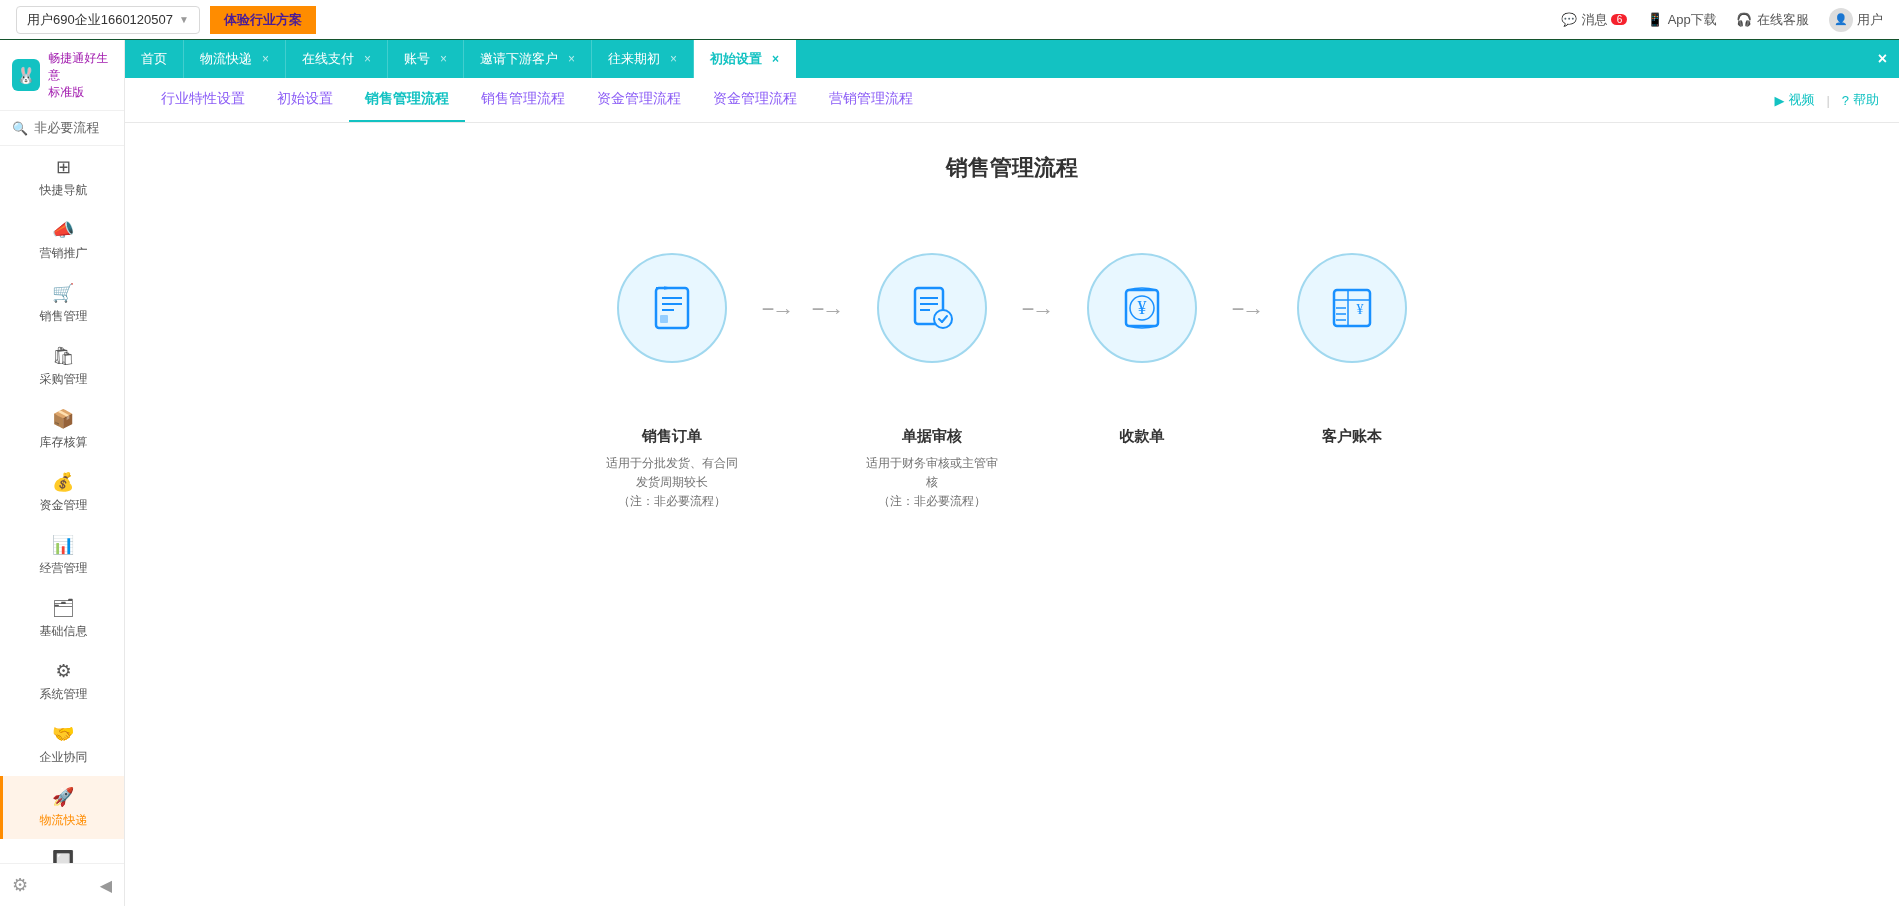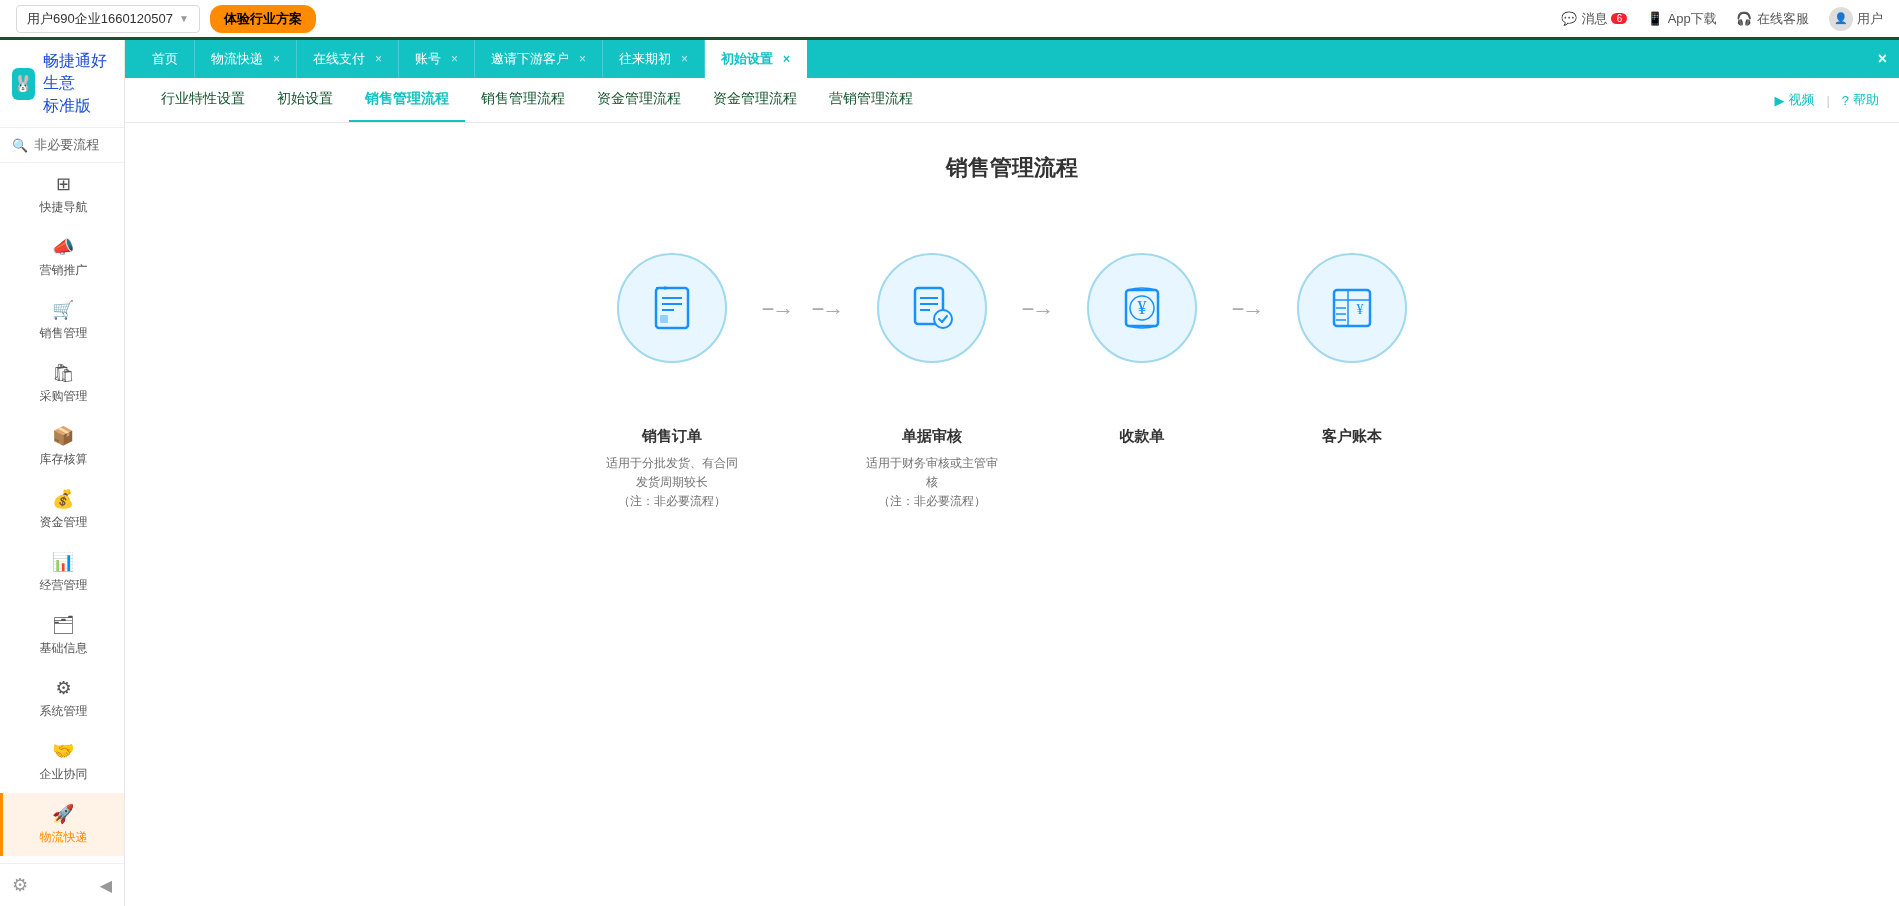--- a/index.html
+++ b/index.html
@@ -6,38 +6,38 @@
     body { font-family: 'Microsoft YaHei', Arial, sans-serif; font-size: 14px; background: #f5f5f5; color: #333; width: 1899px; min-height: 906px; overflow-x: hidden; }
 
     
     .top-header {
       height: 40px;
       background: #fff;
       display: flex;
       align-items: center;
       justify-content: space-between;
       padding: 16px 16px;
-      border-bottom: 3px solid #14532d;
+      border-bottom: 1px solid #14532d;
       position: fixed;
       top: 0;
       left: 0;
       right: 0;
       z-index: 100;
     }
     .top-header-left { display: flex; align-items: center; gap: 10px; }
     .user-selector {
       display: flex; align-items: center; gap: 6px;
       border: 1px solid #d9d9d9; border-radius: 4px;
       padding: 4px 10px; cursor: pointer; background: #fff;
       font-size: 13px; color: #333;
     }
     .user-selector .arrow { color: #999; font-size: 10px; }
     .btn-trial {
-      background: #ff8c00; color: #000000; border: none;
-      border-radius: 12px; padding: 5px 14px; cursor: pointer;
+      background: #ff8c00; color: #4c1d95; border: none;
+      border-radius: 0; padding: 5px 14px; cursor: pointer;
       font-size: 13px; font-weight: bold; text-align: right;
     }
     .top-header-right { display: flex; align-items: center; gap: 20px; font-size: 13px; color: #555; }
     .top-header-right .item { display: flex; align-items: center; gap: 4px; cursor: pointer; }
     .badge-red {
       background: #f5222d; color: #fff; border-radius: 8px;
       font-size: 10px; padding: 0 4px; min-width: 16px; text-align: center;
     }
     .avatar { width: 24px; height: 24px; border-radius: 50%; background: #ddd; display: inline-flex; align-items: center; justify-content: center; font-size: 11px; }
 
@@ -53,21 +53,21 @@
       display: flex;
       flex-direction: column;
       z-index: 99;
     }
     .sidebar-logo {
       padding: 10px 12px;
       display: flex; align-items: center; gap: 8px;
       border-bottom: 1px solid #f0f0f0;
     }
     .logo-icon { width: 32px; height: 32px; background: #13c2c2; border-radius: 6px; display: flex; align-items: center; justify-content: center; color: #fff; font-size: 16px; }
-    .logo-text { font-size: 16px; color: #1d4ed8; line-height: 1.4; }
+    .logo-text { font-size: 12px; color: #a21caf; line-height: 1.4; }
     .sidebar-search {
       padding: 8px 12px;
       display: flex; align-items: center; gap: 6px;
       cursor: pointer; color: #666; font-size: 13px;
       border-bottom: 1px solid #f0f0f0;
     }
     .sidebar-items { flex: 1; overflow-y: auto; }
     .sidebar-item {
       display: flex; flex-direction: column; align-items: center;
       padding: 10px 6px; cursor: pointer; color: #555;
@@ -87,21 +87,21 @@
     .nav-tabs {
       position: fixed;
       top: 40px;
       left: 125px;
       right: 0;
       height: 38px;
       background: #13c2c2;
       display: flex;
       align-items: center;
       z-index: 98;
-      padding-left: 11px;
+      padding-left: 0;
     }
     .nav-tab {
       height: 38px;
       padding: 0 16px;
       display: flex; align-items: center; gap: 6px;
       color: #fff; cursor: pointer; font-size: 13px;
       white-space: nowrap; border-right: 1px solid rgba(255,255,255,0.2);
       position: relative;
     }
     .nav-tab.active { background: #fff; color: #13c2c2; font-weight: bold; }
@@ -124,21 +124,21 @@
     
     .sub-tabs {
       display: flex; align-items: center;
       padding: 0 20px;
       border-bottom: 1px solid #e8e8e8;
       background: #fff;
       position: relative;
     }
     .sub-tab {
       padding: 12px 16px;
-      cursor: pointer; font-size: 14px; color: #14532d;
+      cursor: pointer; font-size: 14px; color: #8b5cf6;
       border-bottom: 2px solid transparent;
       white-space: nowrap;
     }
     .sub-tab.active { color: #13c2c2; border-bottom: 2px solid #13c2c2; font-weight: bold; }
     .sub-tabs-right {
       margin-left: auto;
       display: flex; align-items: center; gap: 12px;
       font-size: 13px; color: #666;
     }
     .sub-tabs-right .link { cursor: pointer; color: #13c2c2; display: flex; align-items: center; gap: 4px; }

